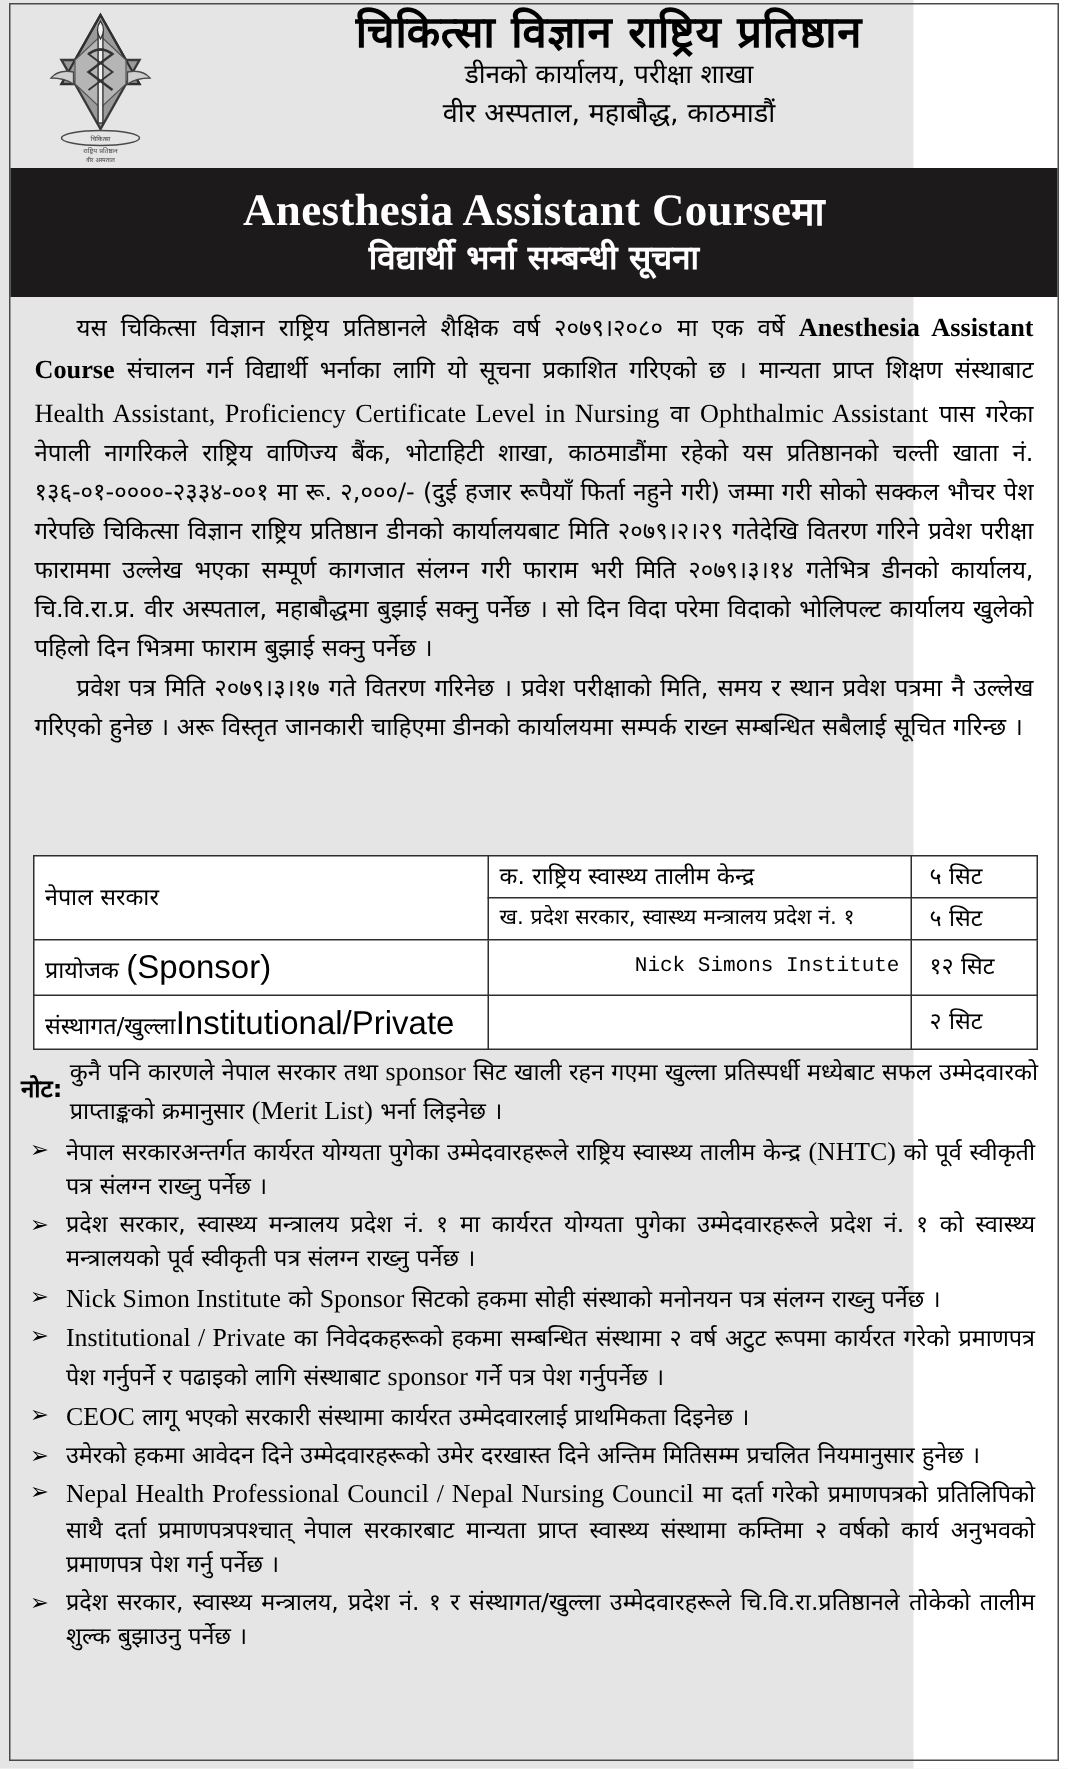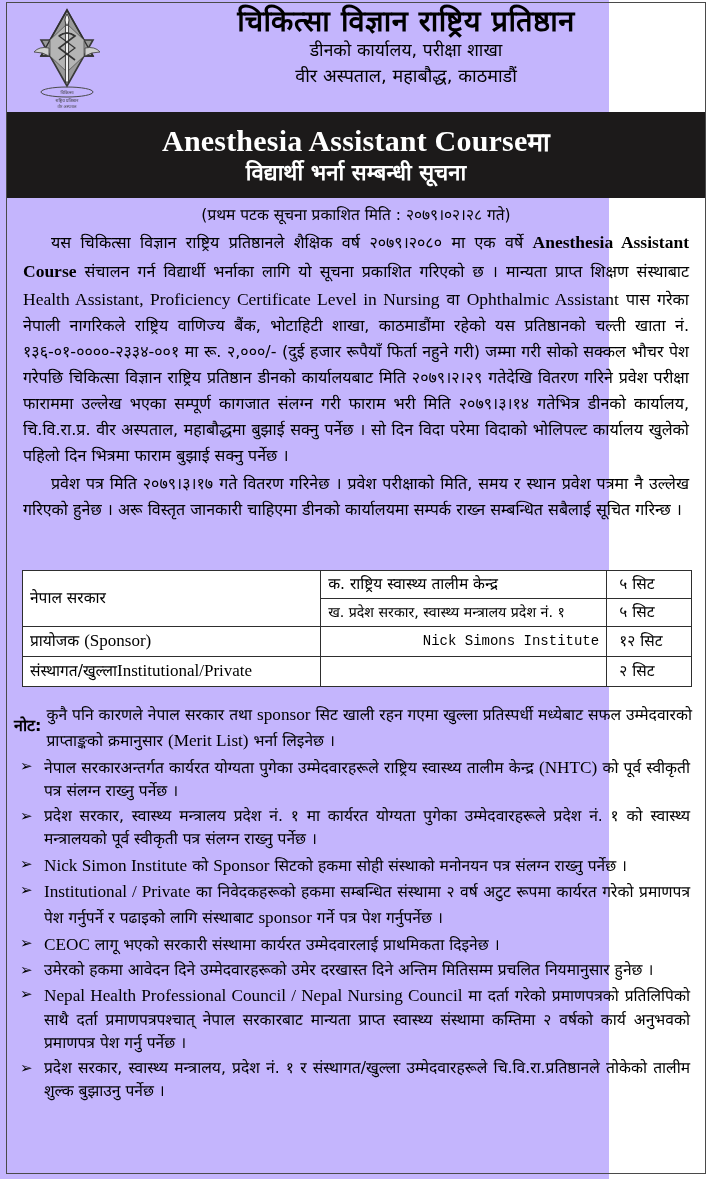--- a/index.html
+++ b/index.html
@@ -12,21 +12,21 @@
     height: 1179px;
     font-family: "DejaVu Sans", "Liberation Sans", sans-serif;
     color: #111111;
     overflow: hidden;
   }
   .page {
     position: relative;
     width: 609px;
     height: 1179px;
     box-sizing: border-box;
-    background: #c4b5fd;
+    background: #e5e5e5;
   }
   .page-frame {
     position: absolute;
     left: 6px;
     top: 2px;
     width: 700px;
     height: 1172px;
     border: 1px solid #4a4a4a;
     box-sizing: border-box;
   }
@@ -174,22 +174,22 @@
   }
   .seat-table td.c-org   { width: 300px; }
   .seat-table td.c-inst  { width: 300px; }
   .seat-table td.c-seats { width: 68px; white-space: nowrap; padding-left: 12px; }
   .seat-table td.en {
     font-family: Liberation Mono, monospace;
     font-size: 14px;
     text-align: right;
   }
   .seat-table td.mix .enpart {
-    font-family: Liberation Serif, serif;
-    font-size: 17px;
+    font-family: Liberation Sans, sans-serif;
+    font-size: 22px;
   }
   .seat-table td.small { font-size: 14.2px; }
 
   
   .notes {
     position: absolute;
     left: 14px;
     top: 702px;
     width: 686px;
     padding-right: 8px;
@@ -285,21 +285,20 @@
   </div>
 
   <div class="banner">
     <div class="banner-line1">
       <span>Anesthesia Assistant Course</span><span class="np">मा</span>
     </div>
     <div class="banner-line2">विद्यार्थी भर्ना सम्बन्धी सूचना</div>
   </div>
 
   <div class="body-area">
-    <div class="pub-date">(प्रथम पटक सूचना प्रकाशित मिति : २०७९।०२।२८ गते)</div>
 
     <p class="para"><span>यस चिकित्सा विज्ञान राष्ट्रिय प्रतिष्ठानले शैक्षिक वर्ष २०७९।२०८० मा एक वर्षे </span><span class="en-b">Anesthesia Assistant Course</span><span> संचालन गर्न विद्यार्थी भर्नाका लागि यो सूचना प्रकाशित गरिएको छ । मान्यता प्राप्त शिक्षण संस्थाबाट </span><span class="en">Health Assistant, Proficiency Certificate Level in Nursing</span><span> वा </span><span class="en">Ophthalmic Assistant</span><span> पास गरेका नेपाली नागरिकले राष्ट्रिय वाणिज्य बैंक, भोटाहिटी शाखा, काठमाडौंमा रहेको यस प्रतिष्ठानको चल्ती खाता नं. १३६-०१-००००-२३३४-००१ मा रू. २,०००/- (दुई हजार रूपैयाँ फिर्ता नहुने गरी) जम्मा गरी सोको सक्कल भौचर पेश गरेपछि चिकित्सा विज्ञान राष्ट्रिय प्रतिष्ठान डीनको कार्यालयबाट मिति २०७९।२।२९ गतेदेखि वितरण गरिने प्रवेश परीक्षा फाराममा उल्लेख भएका सम्पूर्ण कागजात संलग्न गरी फाराम भरी मिति २०७९।३।१४ गतेभित्र डीनको कार्यालय, चि.वि.रा.प्र. वीर अस्पताल, महाबौद्धमा बुझाई सक्नु पर्नेछ । सो दिन विदा परेमा विदाको भोलिपल्ट कार्यालय खुलेको पहिलो दिन भित्रमा फाराम बुझाई सक्नु पर्नेछ ।</span></p>
 
     <p class="para para2">प्रवेश पत्र मिति २०७९।३।१७ गते वितरण गरिनेछ । प्रवेश परीक्षाको मिति, समय र स्थान प्रवेश पत्रमा नै उल्लेख गरिएको हुनेछ । अरू विस्तृत जानकारी चाहिएमा डीनको कार्यालयमा सम्पर्क राख्न सम्बन्धित सबैलाई सूचित गरिन्छ ।</p>
   </div>
 
   <table class="seat-table">
     <tbody>
       <tr>
         <td class="c-org" rowspan="2">नेपाल सरकार</td>

